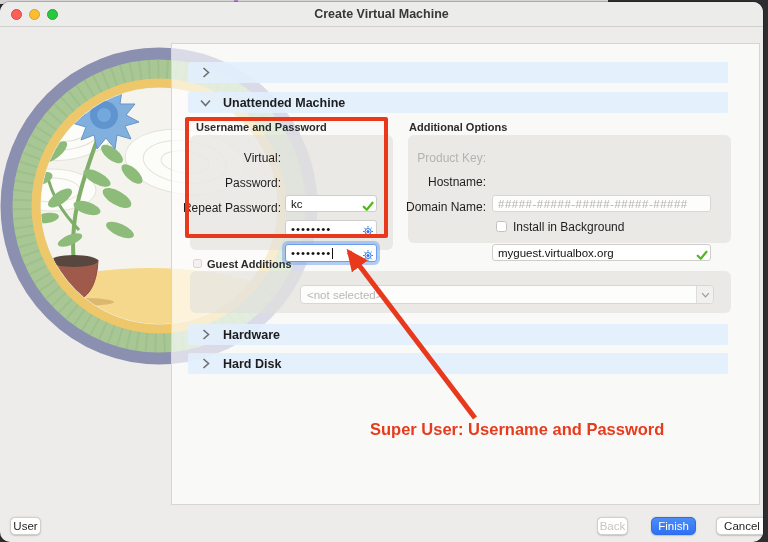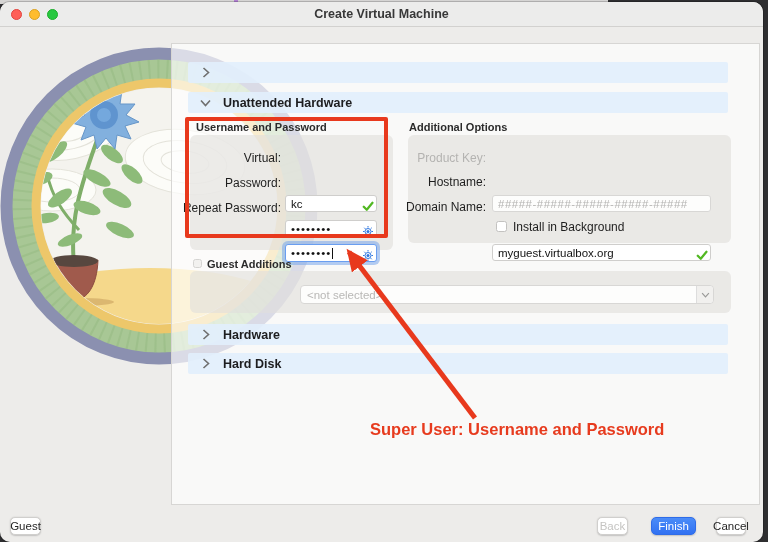--- a/index.html
+++ b/index.html
@@ -158,21 +158,21 @@
           <path d="M1.5,1 L6.5,5.5 L1.5,10" fill="none" stroke="#6f6f6f" stroke-width="1.6"></path>
         </svg>
     </span>
   </div>
   <div class="abs secbar" style="top:90px;">
     <span class="chev">
       <svg width="11" height="8" viewBox="0 0 11 8">
           <path d="M1,1.5 L5.5,6.5 L10,1.5" fill="none" stroke="#6f6f6f" stroke-width="1.6"></path>
         </svg>
     </span>
-    <span class="lbl">Unattended Hardware</span>
+    <span class="lbl">Unattended Machine</span>
   </div>
 
   <div class="abs grp-title" style="left:196px; top:119px;">Username and Password</div>
   <div class="abs grp-box" style="left:190px; top:133px; width:203px; height:115px;"></div>
 
   <div class="abs frm-label" style="left:175px; top:149px; width:106px;">Virtual:</div>
   <div class="abs field-wrap" style="left:285px; top:146px; width:92px; height:17px;">
     <input class="field" readonly="" value="kc" style="">
     <span class="icon-right">
       <svg width="12" height="12" viewBox="0 0 24 24">
@@ -274,29 +274,29 @@
   <div class="abs secbar" style="top:322px;">
     <span class="chev">
       <svg width="8" height="11" viewBox="0 0 8 11">
           <path d="M1.5,1 L6.5,5.5 L1.5,10" fill="none" stroke="#6f6f6f" stroke-width="1.6"></path>
         </svg>
     </span>
     <span class="lbl">Hardware</span>
   </div>
 
   <div class="abs btn" style="left:10px; top:515px; width:31px;">
-      <span>Guest</span>
+      <span>User</span>
     </div>
   <div class="abs btn disabled" style="left:597px; top:515px; width:31px;">
       <span>Back</span>
     </div>
   <div class="abs btn primary" style="left:651px; top:515px; width:45px;">
       <span>Finish</span>
     </div>
-  <div class="abs btn" style="left:716px; top:515px; width:30px;">
+  <div class="abs btn" style="left:716px; top:515px; width:52px;">
       <span>Cancel</span>
     </div>
 </div>
 
 <div class="abs anno-rect"></div>
 <svg class="abs anno-svg" viewBox="0 0 768 542">
   <defs>
     <marker id="ah" markerWidth="5" markerHeight="5" refX="3.6" refY="2" orient="auto" markerUnits="strokeWidth">
       <path d="M0,0 L4.4,2 L0,4 Z" fill="#e8391d"></path>
     </marker>

